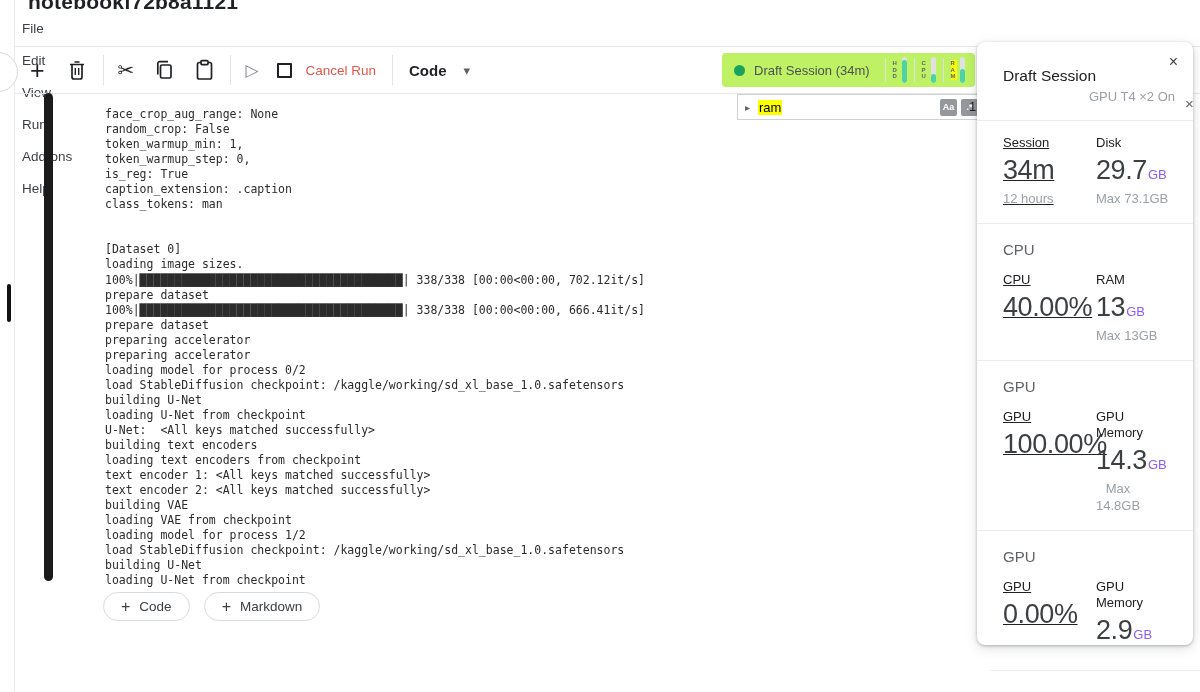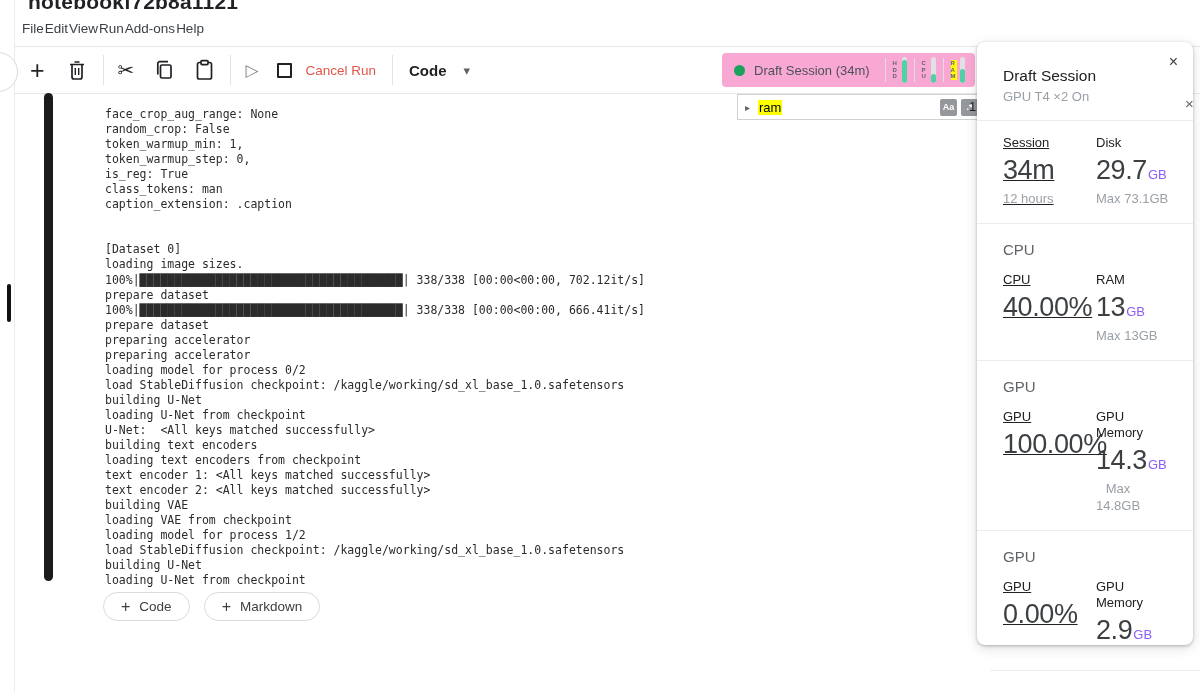--- a/index.html
+++ b/index.html
@@ -10,38 +10,38 @@
   
   .vline-page{position:absolute;left:14px;top:0;width:1px;height:692px;background:#ececec;}
   .hline{position:absolute;left:14px;right:0;height:1px;background:#e7e7e7;}
   .hline.menu-sep{top:46px;}
   .hline.toolbar-sep{top:93px;}
   .corner-circle{position:absolute;left:-22px;top:52px;width:38px;height:38px;border-radius:50%;
     background:#fff;border:1px solid #d9d9d9;}
   .left-thumb{position:absolute;left:7px;top:284px;width:4px;height:38px;background:#111;border-radius:2px;}
   
   .nb-title{position:absolute;left:28px;top:-10px;font-size:21px;font-weight:700;color:#1f2125;letter-spacing:.2px;}
-  .menubar{position:absolute;left:22px;top:21px;display:flex;gap:1px;font-size:13.5px;color:#3a3f45;}
+  .menubar{position:absolute;left:22px;top:21px;display:flex;gap:17px;font-size:13.5px;color:#3a3f45;flex-direction:column;}
   .menubar span{cursor:default;}
   
   .toolbar{position:absolute;left:14px;top:47px;right:0;height:46px;display:flex;align-items:center;}
   .tb-plus{margin-left:16px;font-size:25px;font-weight:300;color:#1f2125;line-height:1;}
   .tb-ic{display:flex;align-items:center;justify-content:center;}
   .tb-trash{margin-left:22px;}
   .vdiv{width:1px;height:30px;background:#e3e3e3;margin-left:16px;}
   .tb-scissors{margin-left:14px;font-size:20px;color:#1f2125;}
   .tb-copy{margin-left:20px;}
   .tb-paste{margin-left:20px;}
   .tb-play{margin-left:14px;font-size:17px;color:#83878d;}
   .tb-stop{margin-left:19px;width:11px;height:11px;border:2px solid #1f2125;border-radius:1px;}
   .tb-cancel{margin-left:13px;font-size:13.5px;color:#e2574a;}
   .tb-code{margin-left:16px;font-size:15px;font-weight:700;color:#1f2125;}
   .tb-caret{margin-left:17px;font-size:13px;color:#5f6368;}
   
-  .session-pill{position:absolute;left:722px;top:53px;width:253px;height:34px;background:#f9a8d4;
+  .session-pill{position:absolute;left:722px;top:53px;width:253px;height:34px;background:#bef264;
     border-radius:4px;display:flex;align-items:center;}
   .pill-dot{width:11px;height:11px;border-radius:50%;background:#1aa15b;margin-left:12px;}
   .pill-label{margin-left:9px;font-size:13px;color:#4c5156;white-space:nowrap;}
   .gauges{display:flex;align-items:center;margin-left:8px;}
   .gdiv{width:1px;height:24px;background:#dcdfe3;margin:0 7px;}
   .gauge{display:flex;align-items:center;gap:3px;}
   .gletters{width:6px;font-size:6px;line-height:6.5px;color:#5f6368;word-break:break-all;font-weight:700;}
   .gletters.hl{background:#ffff00;}
   .gtrack{width:5px;height:26px;background:#dfe1e5;border-radius:2.5px;position:relative;overflow:hidden;}
   .gfill{position:absolute;bottom:0;left:0;width:100%;background:#4fd1a6;border-radius:2.5px;}
@@ -64,21 +64,21 @@
   .cell-actions{position:absolute;left:103px;top:592px;display:flex;gap:14px;}
   .pill-btn{height:29px;padding:0 17px;border:1px solid #d7dade;border-radius:15px;background:#fff;
     display:flex;align-items:center;gap:9px;font-size:13.5px;color:#3c4043;box-sizing:border-box;}
   .pill-btn .pb-plus{font-size:16px;color:#3c4043;line-height:1;}
   
   .panel{position:absolute;left:977px;top:42px;width:216px;height:603px;background:#fff;border-radius:8px;
     box-shadow:0 1px 3px rgba(0,0,0,.25),0 3px 12px rgba(60,64,67,.18);z-index:5;box-sizing:border-box;
     padding:0 18px 0 26px;overflow:hidden;}
   .panel-close{position:absolute;right:15px;top:11px;font-size:16px;color:#3c4043;}
   .p-title{margin-top:25px;font-size:15.5px;color:#202124;}
-  .p-sub{margin-top:4px;font-size:13px;color:#9aa0a6;}
+  .p-sub{margin-top:4px;font-size:13px;color:#9aa0a6;text-align:right;}
   .pdiv{margin:16px -18px 0 -26px;border-top:1px solid #ececec;}
   .shead{margin-top:17px;font-size:15px;color:#5f6368;}
   .prow{display:flex;margin-top:14px;}
   .pcol1{width:93px;text-decoration:underline;}
   .pcol2{flex:1;}
   .clabel{font-size:13px;color:#202124;line-height:16px;}
   .cvline{margin-top:4px;}
   .cvalue{font-size:27px;color:#3c4043;letter-spacing:-.4px;}
   .cunit{font-size:13px;color:#8b5cf6;margin-left:1px;}
   .csub{margin-top:4px;font-size:13px;color:#9aa0a6;max-width:72px;line-height:17px;}
@@ -182,22 +182,22 @@
 
 <div class="cell-bar"></div>
 
 <div class="console">
 
 <div class="cline">face_crop_aug_range: None</div>
     <div class="cline">random_crop: False</div>
     <div class="cline">token_warmup_min: 1,</div>
     <div class="cline">token_warmup_step: 0,</div>
     <div class="cline">is_reg: True</div>
+    <div class="cline">caption_extension: .caption</div>
     <div class="cline">class_tokens: man</div>
-    <div class="cline">caption_extension: .caption</div>
     <div class="cline"></div>
     <div class="cline"></div>
     <div class="cline">[Dataset 0]</div>
     <div class="cline">loading image sizes.</div>
     <div class="cline">100%|██████████████████████████████████████| 338/338 [00:00&lt;00:00, 702.12it/s]</div>
     <div class="cline">prepare dataset</div>
     <div class="cline">100%|██████████████████████████████████████| 338/338 [00:00&lt;00:00, 666.41it/s]</div>
     <div class="cline">prepare dataset</div>
     <div class="cline">preparing accelerator</div>
     <div class="cline">preparing accelerator</div>

